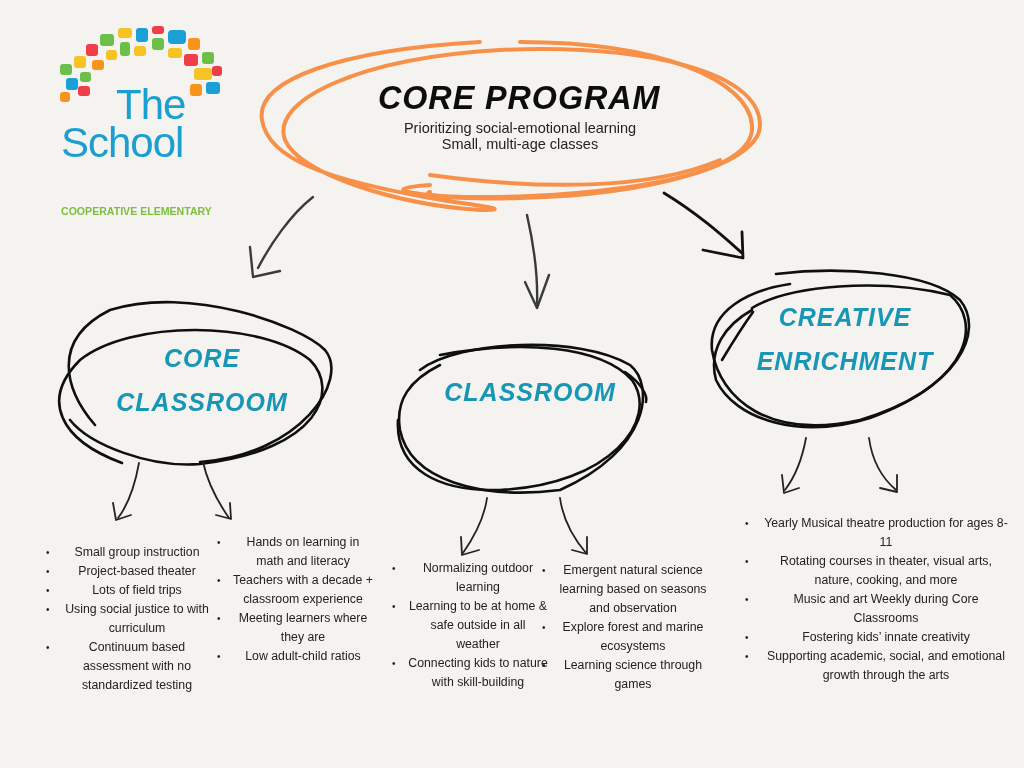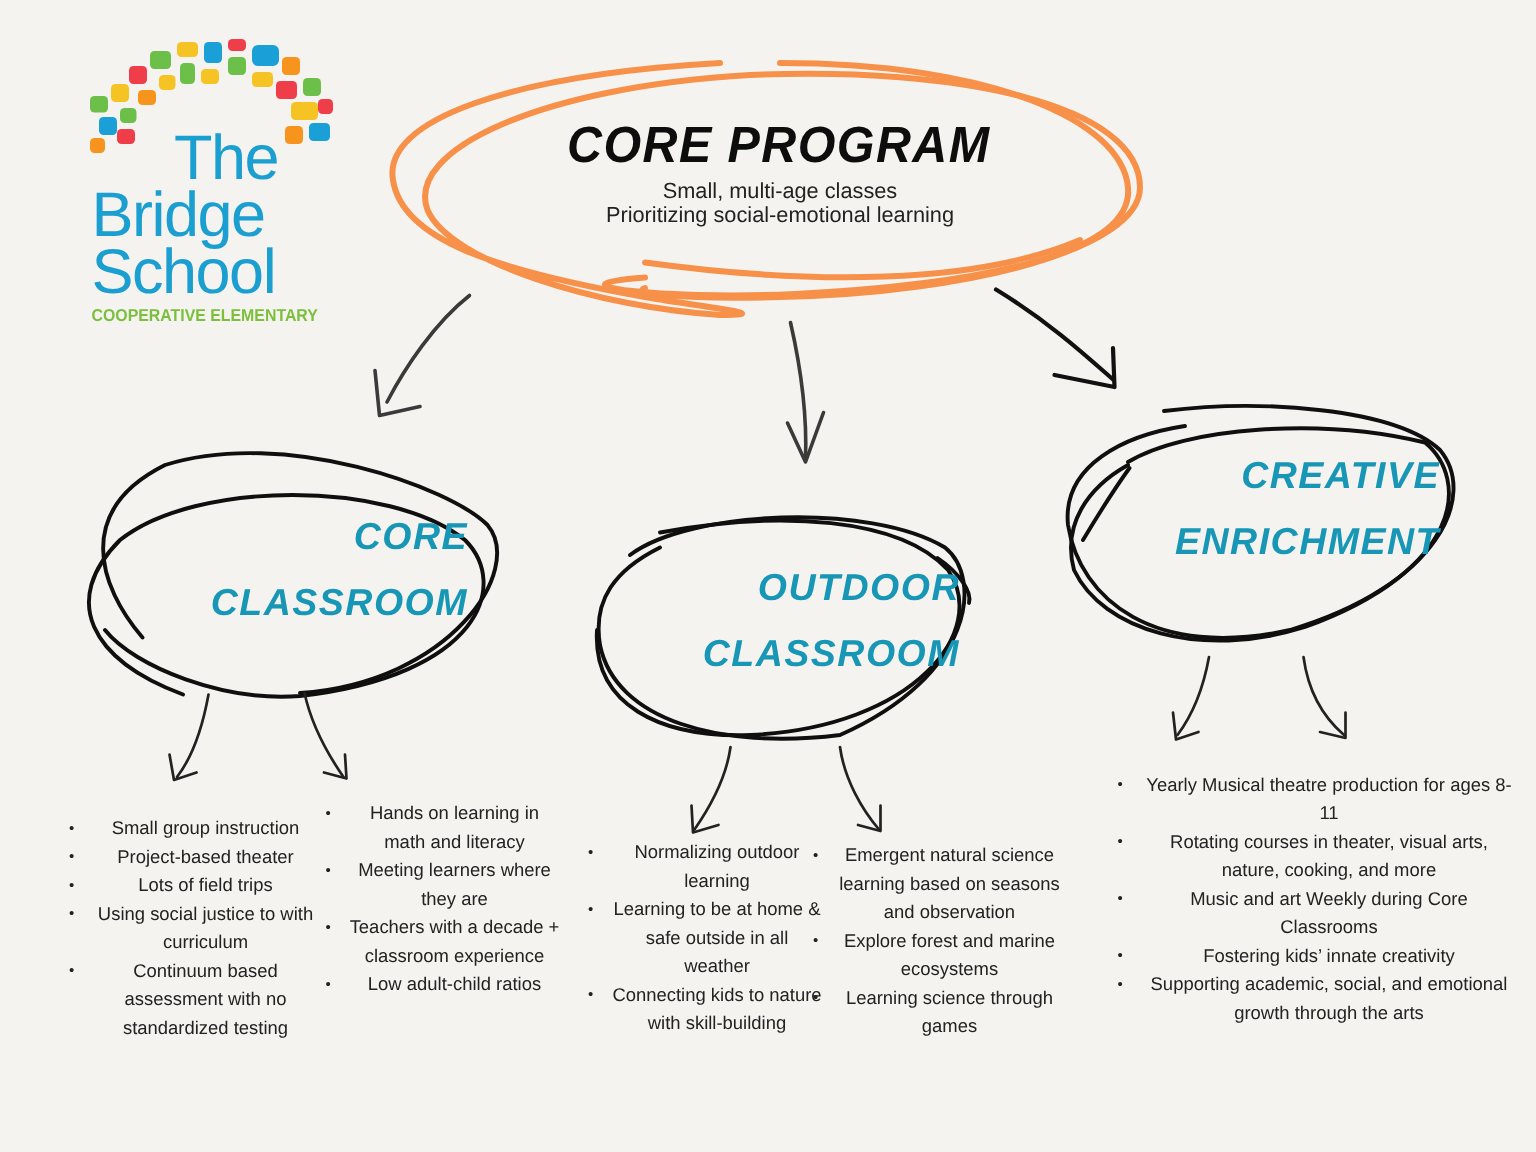--- a/index.html
+++ b/index.html
@@ -10,21 +10,21 @@
   .logo-arch { position:absolute; left:0; top:0; }
   .logo-text { position:absolute; left:5px; top:62px; color:#1a9fd0; font-family:Liberation Sans, sans-serif;
                font-weight:normal; line-height:38px; font-size:42px; letter-spacing:-1px; }
   .logo-text div { white-space:nowrap; }
   .logo-the { padding-left:55px; }
   .logo-tag { position:absolute; left:5px; top:181px; color:#7bbf3c; font-weight:bold; font-size:11.5px;
               letter-spacing:0; white-space:nowrap; font-family:"Liberation Sans", sans-serif; transform:scaleX(0.92); transform-origin:left; }
   .core-title { position:absolute; left:378px; top:78px; font-family:"Liberation Sans", sans-serif; font-weight:900;
                 font-style:italic; font-size:34px; letter-spacing:1px; color:#0d0d0d; white-space:nowrap; transform:scaleX(0.95); transform-origin:left;}
   .core-sub { position:absolute; left:300px; top:120px; width:440px; text-align:center; font-size:14.5px; line-height:16px; color:#222; }
-  .branch-title { position:absolute; text-align:right; color:#1796b5; font-family:"Liberation Sans", sans-serif;
+  .branch-title { position:absolute; text-align:center; color:#1796b5; font-family:"Liberation Sans", sans-serif;
                   font-weight:bold; font-style:italic; font-size:25px; line-height:44px; letter-spacing:1px; white-space:nowrap; }
   ul.bl { position:absolute; margin:0; padding:0 0 0 18px; font-size:12.3px; line-height:19px; color:#222; list-style:none; }
   ul.bl li { position:relative;text-align:center; }
   ul.bl li::before { content:"•"; position:absolute; left:-16px; font-size:10px; }
 </style>
 </head>
 <body>
 
 <svg class="draw" viewBox="0 0 1024 768">
 
@@ -106,56 +106,54 @@
       <rect x="128" y="30" width="14" height="12" rx="3" fill="#ef3e4a"></rect>
       <rect x="146" y="28" width="12" height="12" rx="3" fill="#6cc04a"></rect>
       <rect x="138" y="44" width="18" height="12" rx="3" fill="#f6c325"></rect>
       <rect x="150" y="58" width="14" height="12" rx="3" fill="#1aa0d6"></rect>
       <rect x="134" y="60" width="12" height="12" rx="3" fill="#f7941d"></rect>
       <rect x="156" y="42" width="10" height="10" rx="3" fill="#ef3e4a"></rect>
     </g>
   </svg>
   <div class="logo-text">
     <div class="logo-the">The</div>
-    <div>Bridge</div>
     <div>School</div>
   </div>
   <div class="logo-tag">COOPERATIVE ELEMENTARY</div>
 </div>
 
 <div class="core-title">CORE PROGRAM</div>
 <div class="core-sub">
+  <div>Prioritizing social-emotional learning</div>
   <div>Small, multi-age classes</div>
-  <div>Prioritizing social-emotional learning</div>
 </div>
 
 <div class="branch-title" style="left:92px; top:336px; width:220px;">
   <div>CORE</div>
   <div>CLASSROOM</div>
 </div>
 <div class="branch-title" style="left:420px; top:370px; width:220px;">
-  <div>OUTDOOR</div>
   <div>CLASSROOM</div>
 </div>
 <div class="branch-title" style="left:730px; top:295px; width:230px;">
   <div>CREATIVE</div>
   <div>ENRICHMENT</div>
 </div>
 
 <ul class="bl" style="left:44px; top:543px; width:150px;">
   <li>Small group instruction</li>
   <li>Project-based theater</li>
   <li>Lots of field trips</li>
   <li>Using social justice to with curriculum</li>
   <li>Continuum based assessment with no standardized testing</li>
 </ul>
 <ul class="bl" style="left:215px; top:533px; width:140px;">
   <li>Hands on learning in math and literacy</li>
+  <li>Teachers with a decade + classroom experience</li>
   <li>Meeting learners where they are</li>
-  <li>Teachers with a decade + classroom experience</li>
   <li>Low adult-child ratios</li>
 </ul>
 
 <ul class="bl" style="left:390px; top:559px; width:140px;">
   <li>Normalizing outdoor learning</li>
   <li>Learning to be at home &amp; safe outside in all weather</li>
   <li>Connecting kids to nature with skill-building</li>
 </ul>
 <ul class="bl" style="left:540px; top:561px; width:150px;">
   <li>Emergent natural science learning based on seasons and observation</li>

